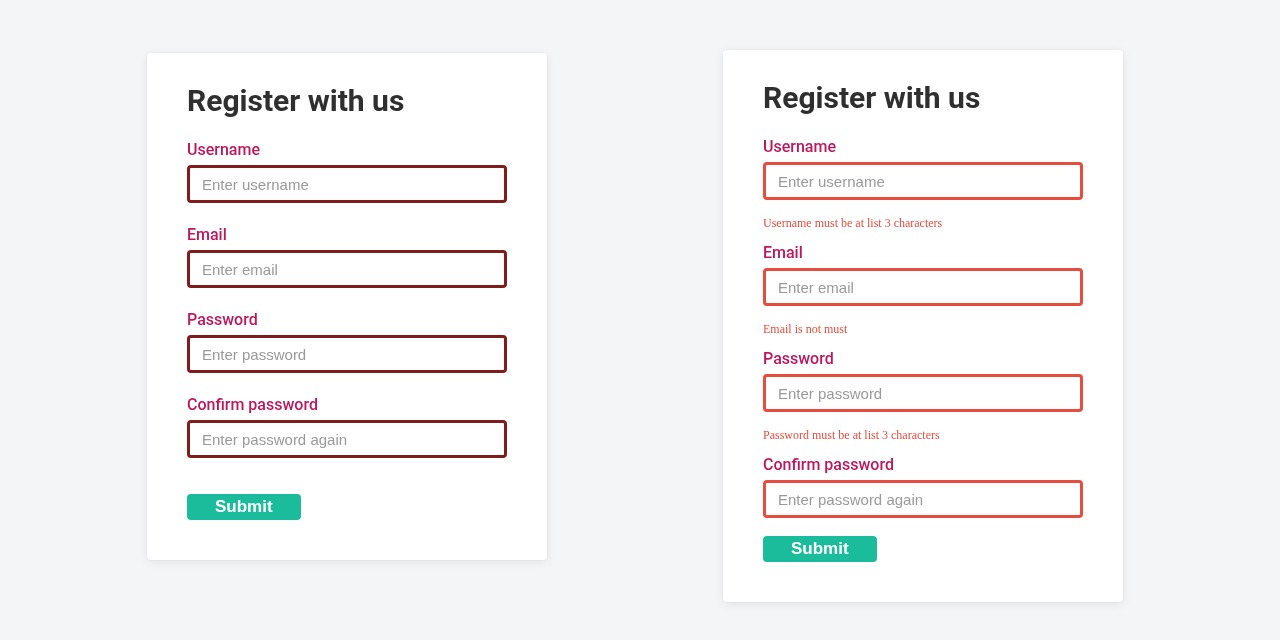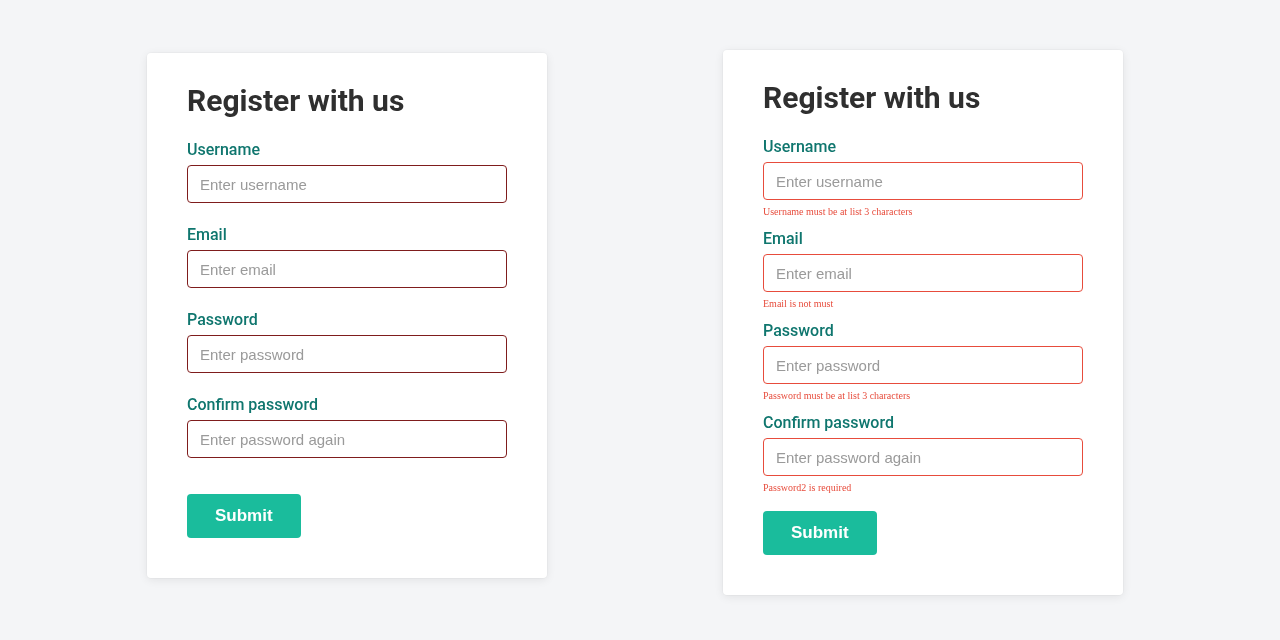--- a/index.html
+++ b/index.html
@@ -35,53 +35,53 @@
     font-family: "Segoe UI", Roboto, "Helvetica Neue", Arial, sans-serif;
   }
   .form-control {
     display: block;
     margin-bottom: 22px;
   }
   .card-right .form-control { margin-bottom: 12px; }
   label.field-label {
     display: block;
     font-size: 16px;
-    color: #0f766e;
+    color: #be185d;
     font-weight: 500;
     margin-bottom: 6px;
   }
   input.field-input {
     display: block;
     width: 100%;
     box-sizing: border-box;
     height: 38px;
     padding: 0 12px;
     font-size: 15px;
-    border: 1px solid #7f1d1d;
+    border: 3px solid #7f1d1d;
     border-radius: 4px;
     background: #fff;
     color: #333;
   }
   input.field-input::placeholder { color: #9a9a9a; }
   .error input.field-input { border-color: #e74c3c; }
   .msg {
     display: block;
-    margin-top: 6px;
-    font-size: 10px;
+    margin-top: 16px;
+    font-size: 12px;
     font-family: Georgia, "Times New Roman", serif;
     color: #e74c3c;
   }
   button.submit-btn {
     display: inline-block;
     background: #1abc9c;
     color: #fff;
     border: none;
     font-size: 17px;
     font-weight: 700;
-    padding: 12px 28px;
+    padding: 3px 28px;
     border-radius: 4px;
     cursor: pointer;
     margin-top: 14px;
   }
   .card-right button.submit-btn { margin-top: 6px; }
 </style>
 </head>
 <body>
 
 <div class="stage">
@@ -129,19 +129,18 @@
 
     <div class="form-control error">
       <label class="field-label">Password</label>
       <input class="field-input" type="password" placeholder="Enter password" style="">
       <small class="msg">Password must be at list 3 characters</small>
     </div>
 
     <div class="form-control error">
       <label class="field-label">Confirm password</label>
       <input class="field-input" type="password" placeholder="Enter password again" style="">
-      <small class="msg">Password2 is required</small>
     </div>
 
     <button class="submit-btn">Submit</button>
   </div>
 
 </div>
 
 </body></html>

